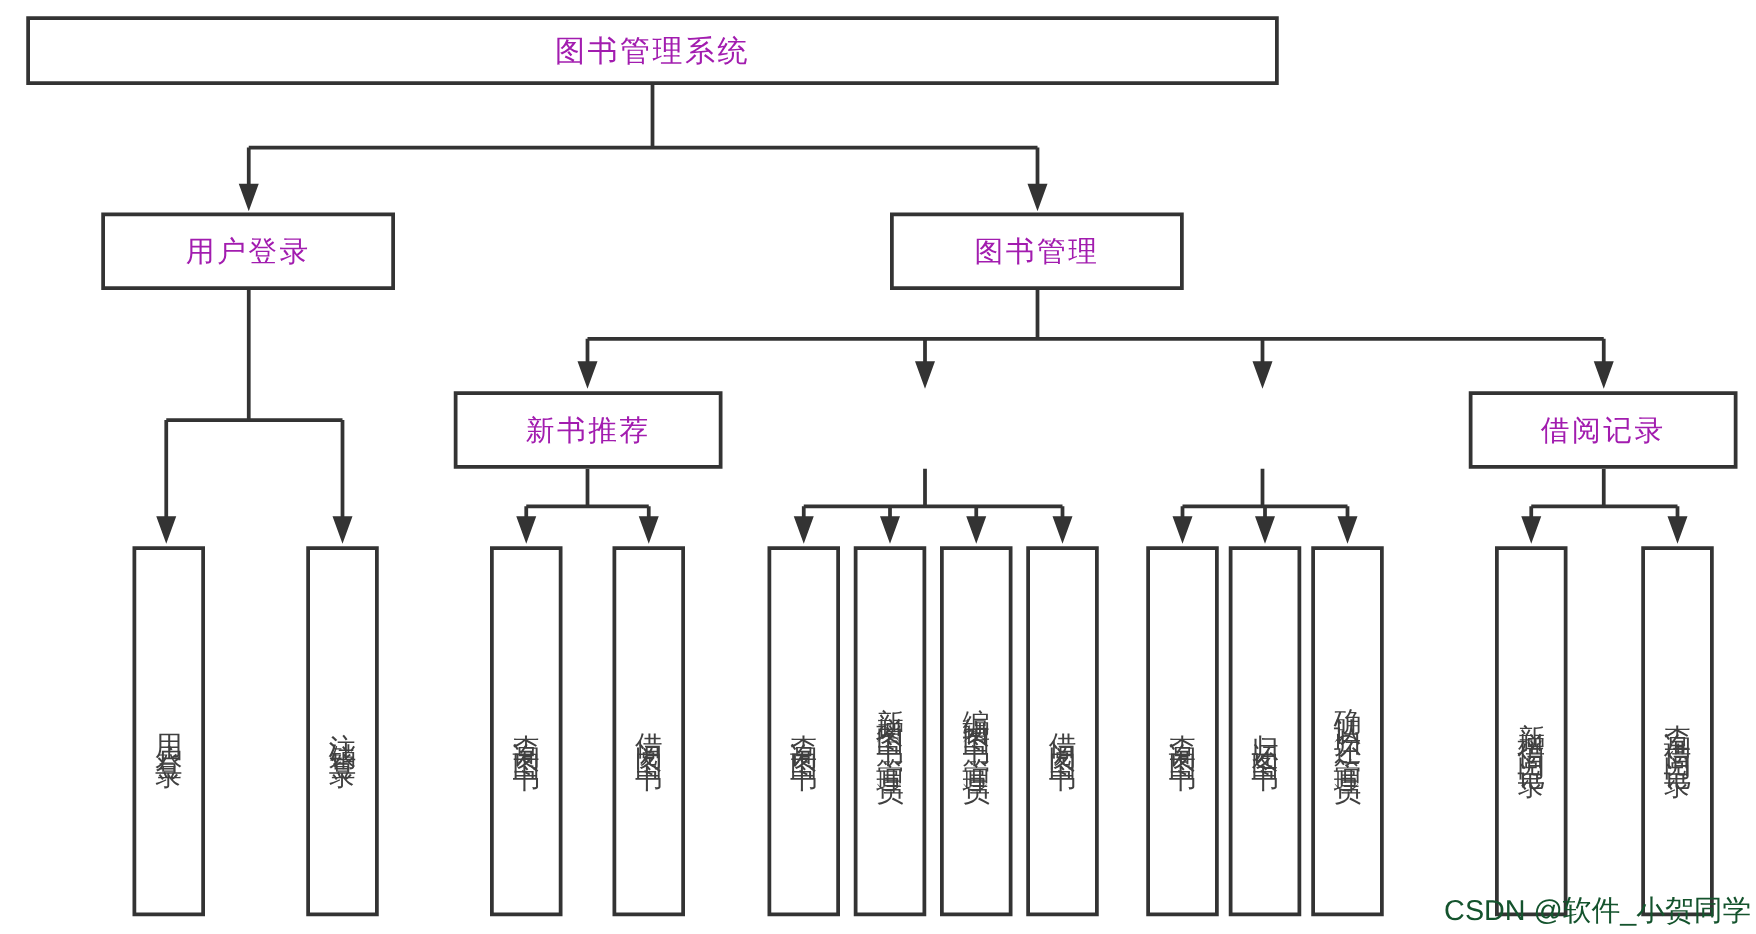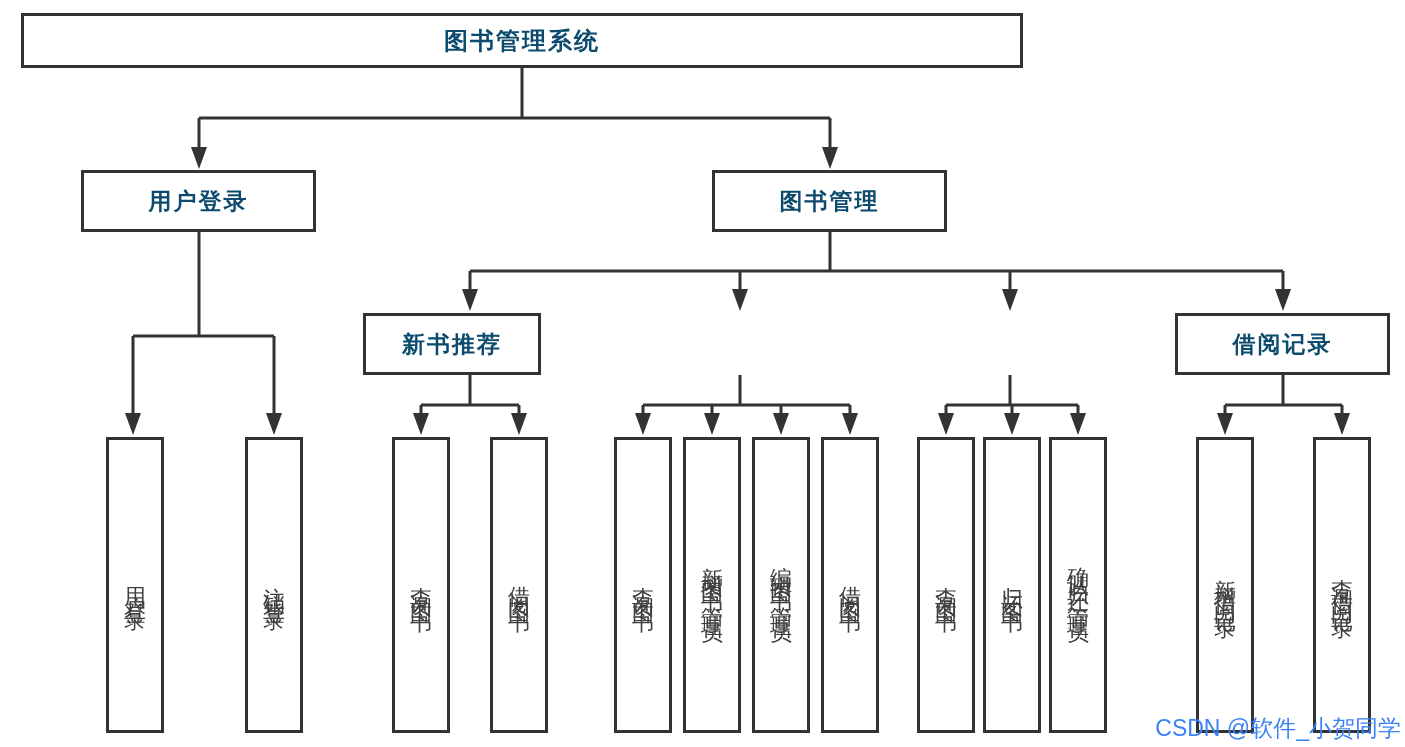--- a/index.html
+++ b/index.html
@@ -16,46 +16,45 @@
     background: #ffffff;
     border: 3px solid #333333;
     display: flex; align-items: center; justify-content: center;
     color: #404040;
     z-index: 2;
   }
   .hlabel {
     font-size: 23px;
     letter-spacing: 2px;
     white-space: nowrap;
-    color: #0c4a6e;
-    font-weight: bold;
+    color: #a21caf;
   }
   .root-box .hlabel { font-size: 24px; }
   .vlabel {
     writing-mode: vertical-rl;
     text-orientation: mixed;
     font-size: 22px;
     letter-spacing: 8px;
     line-height: 1;
     color: #404040;
     white-space: nowrap;
   }
   .watermark {
     position: absolute;
     right: 4px; bottom: 3px;
     font-size: 23px;
-    color: #3b82f6;
+    color: #14532d;
     z-index: 10;
     white-space: nowrap;
   }
   
   .n-root    { left: 21px;   top: 13px;  width: 1002px; height: 55px; }
   .n-l2-0    { left: 81px;   top: 170px; width: 235px;  height: 62px; }
   .n-l2-1    { left: 712px;  top: 170px; width: 235px;  height: 62px; }
-  .n-l3-0    { left: 363px;  top: 313px; width: 178px;  height: 62px; }
+  .n-l3-0    { left: 363px;  top: 313px; width: 215px;  height: 62px; }
   .n-l3-1    { left: 633px;  top: 313px; width: 215px;  height: 62px; }
   .n-l3-2    { left: 903px;  top: 313px; width: 215px;  height: 62px; }
   .n-l3-3    { left: 1175px; top: 313px; width: 215px;  height: 62px; }
   .leaf      { top: 437px; width: 58px; height: 296px; }
   .n-g1-0 { left: 106px; }  .n-g1-1 { left: 245px; }
   .n-g2-0 { left: 392px; }  .n-g2-1 { left: 490px; }
   .n-g3-0 { left: 614px; }  .n-g3-1 { left: 683px; }
   .n-g3-2 { left: 752px; }  .n-g3-3 { left: 821px; }
   .n-g4-0 { left: 917px; }  .n-g4-1 { left: 983px; }  .n-g4-2 { left: 1049px; }
   .n-g5-0 { left: 1196px; } .n-g5-1 { left: 1313px; }

